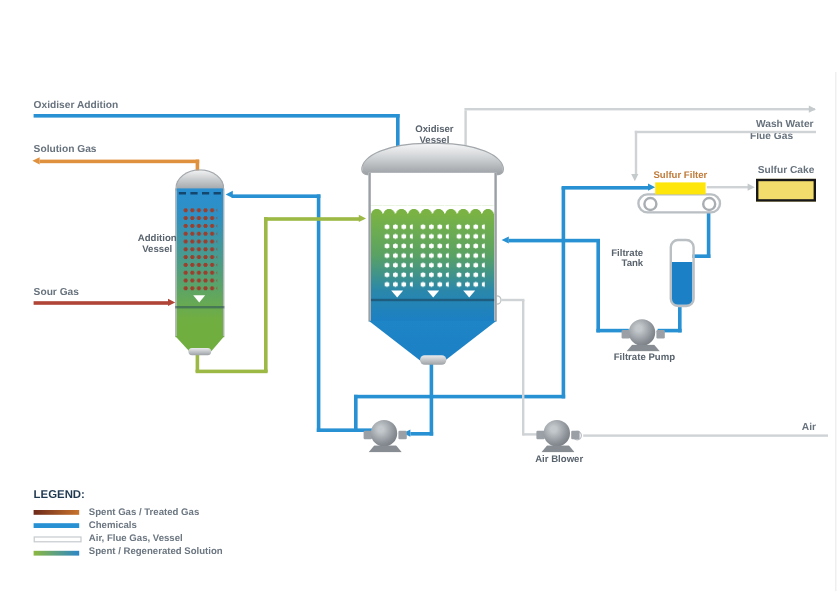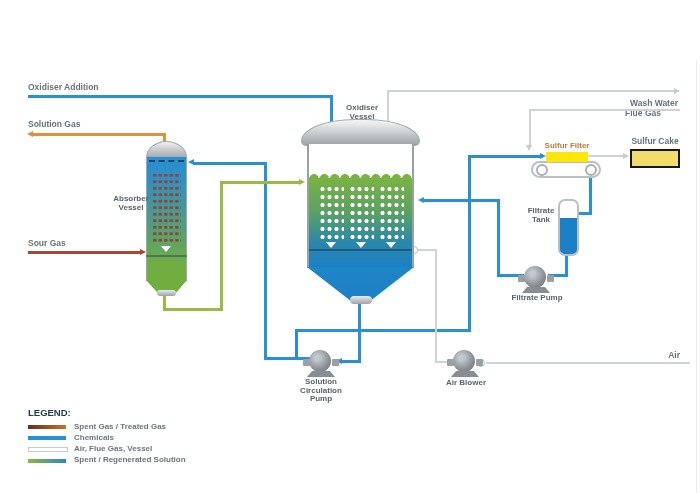--- a/index.html
+++ b/index.html
@@ -149,21 +149,21 @@
   <span class="conn" style="left:477px;top:359px;"></span>
 
   <div class="abs-dome"></div>
   <div class="abs-body"></div>
   <div class="abs-dash"></div>
   <div class="abs-dots"></div>
   <i class="tri-w" style="left:161px;top:246px;"></i>
   <div class="abs-line"></div>
   <div class="abs-cone"></div>
   <div class="abs-noz"></div>
-  <div class="eq" style="left:105px;top:195px;width:52px;">Absorber
+  <div class="eq" style="left:105px;top:195px;width:52px;">Addition
 Vessel</div>
 
   <div class="eq" style="left:336px;top:104px;width:52px;">Oxidiser
 Vessel</div>
   <div class="oxi-dome"></div>
   <div class="oxi-body">
     <div class="oxi-liquid"></div>
     <div class="oxi-wave"></div>
     <div class="oxi-dotcol" style="left:10px;"></div>
     <div class="oxi-dotcol" style="left:40px;"></div>
@@ -177,40 +177,37 @@
   <div class="oxi-noz"></div>
 
   <div class="eq" style="left:537px;top:142px;width:60px;color:#c07b3a;">Sulfur Filter</div>
   <div class="belt"></div>
   <div class="filt-bar"></div>
   <span class="roller" style="left:536px;top:164px;"></span>
   <span class="roller" style="left:585px;top:164px;"></span>
   <div class="lbl" style="left:625px;top:137px;width:60px;text-align:center;">Sulfur Cake</div>
   <div class="cake-box"></div>
 
-  <div class="eq" style="left:517px;top:207px;width:48px;">Filtrate
+  <div class="eq" style="left:488px;top:207px;width:48px;text-align:right;">Filtrate
 Tank</div>
   <div class="tank"></div>
   <div class="pump" style="left:521px;top:266px;">
     <span class="pn-l"></span>
     <span class="pn-r"></span>
     <span class="pb"></span>
     <span class="pbase"></span>
   </div>
   <div class="eq" style="left:497px;top:294px;width:80px;">Filtrate Pump</div>
 
   <div class="pump" style="left:306px;top:350px;">
     <span class="pn-l"></span>
     <span class="pn-r"></span>
     <span class="pb"></span>
     <span class="pbase"></span>
   </div>
-  <div class="eq" style="left:281px;top:378px;width:80px;">Solution
-Circulation
-Pump</div>
 
   <div class="pump" style="left:450px;top:350px;">
     <span class="pn-l"></span>
     <span class="pn-r"></span>
     <span class="pb"></span>
     <span class="pbase"></span>
   </div>
   <div class="eq" style="left:426px;top:379px;width:80px;">Air Blower</div>
 
   <div class="leg-title">LEGEND:</div>

